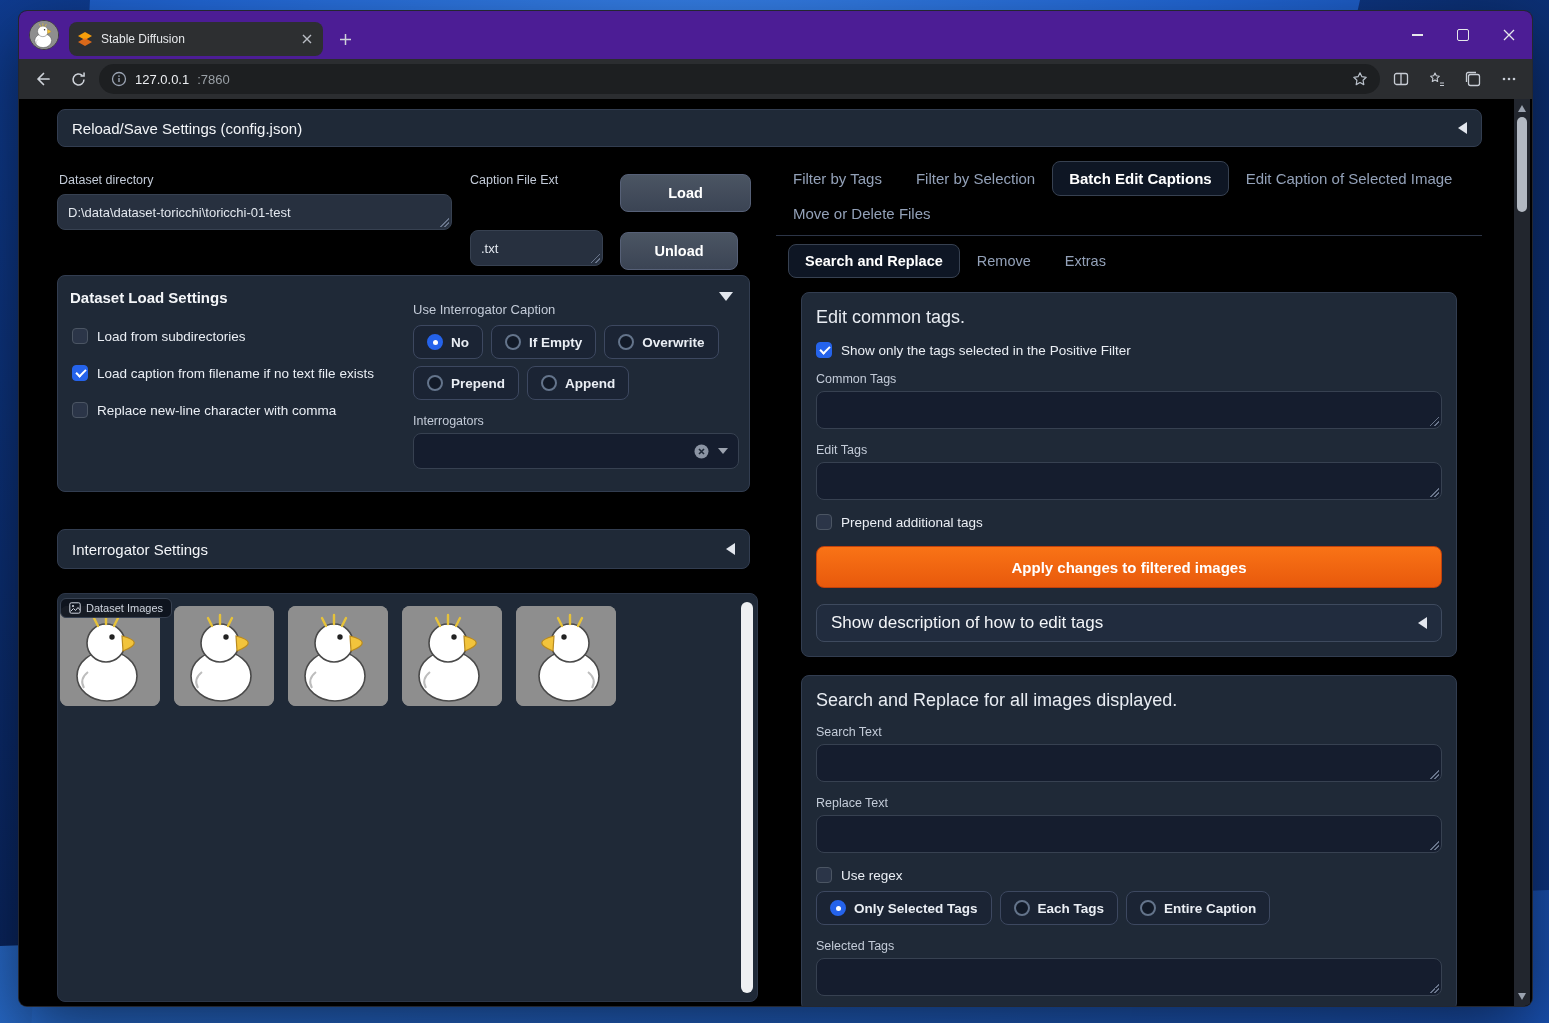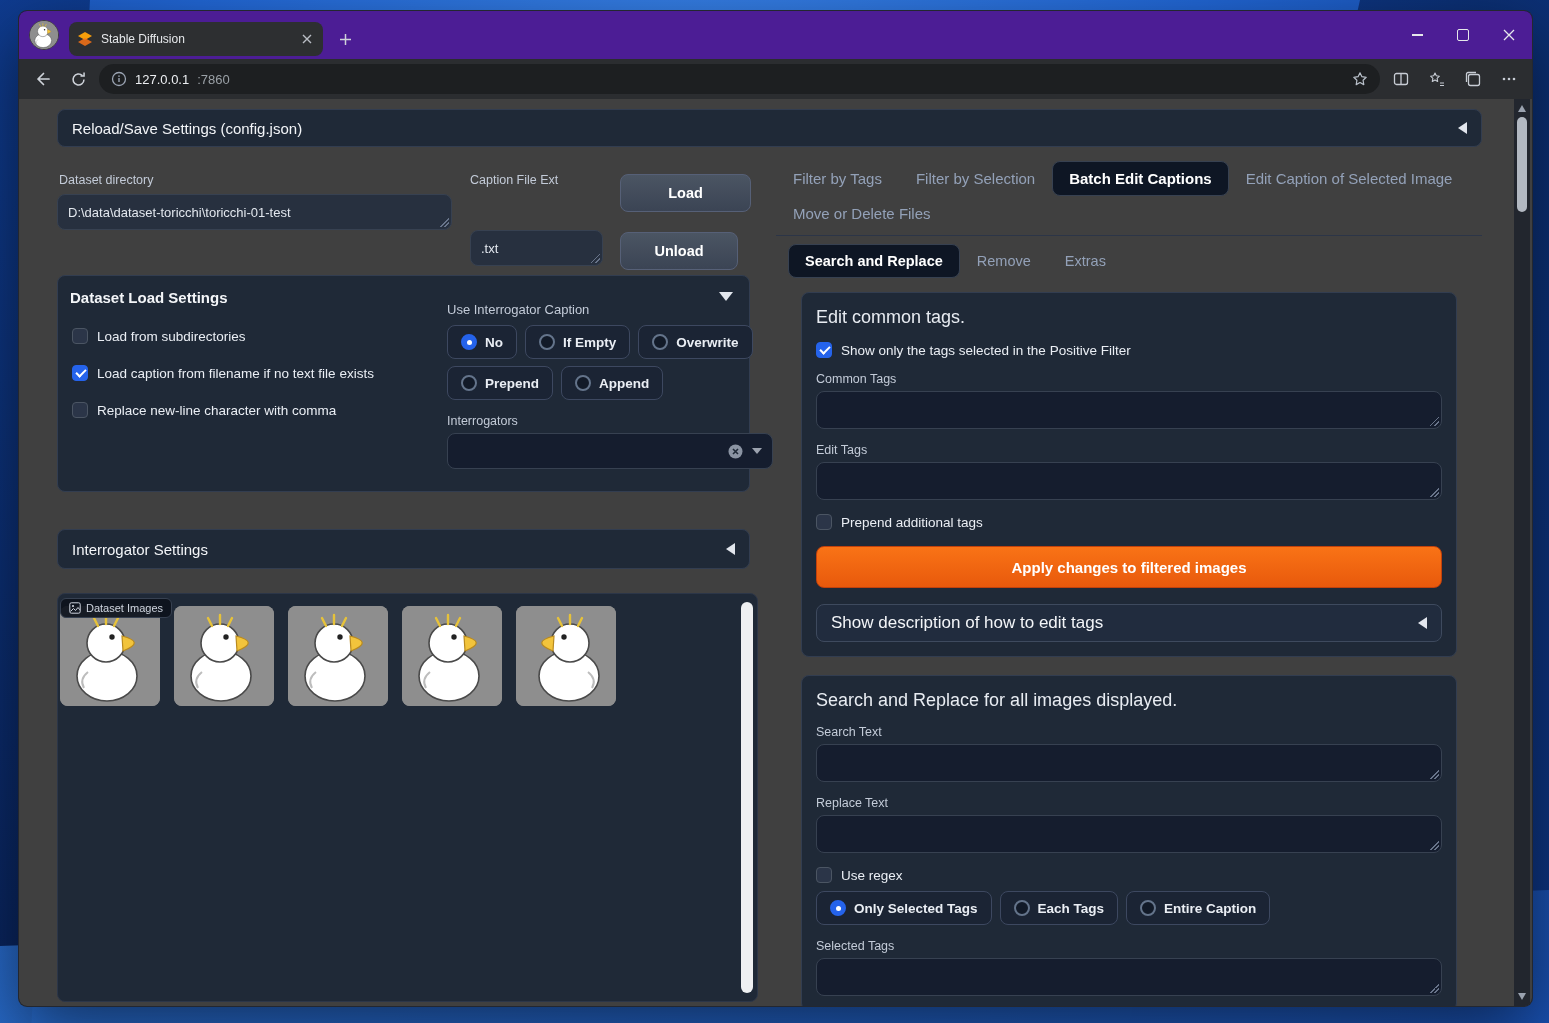--- a/index.html
+++ b/index.html
@@ -35,21 +35,21 @@
   .ic-max{width:10px;height:10px;border:1.4px solid #e6e8eb;border-radius:2px;}
   .toolbar{position:absolute;left:0;top:48px;right:0;height:40px;background:#2b2d30;display:flex;align-items:center;padding:0 8px;gap:6px;box-sizing:border-box;}
   .navbtn{width:30px;height:30px;display:flex;align-items:center;justify-content:center;border-radius:6px;flex:none;}
   .urlbar{flex:1;height:30px;background:#1d1f21;border-radius:15px;display:flex;align-items:center;padding:0 12px;gap:8px;min-width:0;}
   .url-host{font-size:13px;color:#eceef1;}
   .url-port{font-size:13px;color:#9aa0a6;}
   .url-star{margin-left:auto;flex:none;display:flex;}
   .tool-ic{width:30px;height:30px;display:flex;align-items:center;justify-content:center;border-radius:6px;flex:none;}
 
   
-  .content{position:absolute;left:0;top:88px;right:0;bottom:0;background:#404040;overflow:hidden;}
+  .content{position:absolute;left:0;top:88px;right:0;bottom:0;background:#000000;overflow:hidden;}
   .abs{position:absolute;}
   .lbl{font-size:12.5px;color:#c3cbd8;}
   .accbar{display:flex;align-items:center;justify-content:space-between;padding:0 14px;background:#1f2937;border:1px solid #323d50;border-radius:8px;color:#f3f5f8;font-size:15px;box-sizing:border-box;}
   .arr-left{width:0;height:0;border-top:6px solid transparent;border-bottom:6px solid transparent;border-right:9px solid #e2e6ed;}
   .arr-down{width:0;height:0;border-left:7px solid transparent;border-right:7px solid transparent;border-top:9px solid #e2e6ed;}
 
   .ta{background:#151d2e;border:1px solid #374151;border-radius:8px;position:relative;box-sizing:border-box;}
   .ta::after{content:"";position:absolute;right:2px;bottom:2px;width:10px;height:10px;
     background:linear-gradient(135deg,transparent 0 52%,#68748a 52% 60%,transparent 60% 74%,#68748a 74% 82%,transparent 82%);}
   .ta.light{background:#27303f;}
@@ -253,21 +253,21 @@
         <div class="cb">
           <span class="box on"></span>
           <span class="cb-label">Load caption from filename if no text file exists</span>
         </div>
         <div class="cb">
           <span class="box"></span>
           <span class="cb-label">Replace new-line character with comma</span>
         </div>
       </div>
 
-      <div class="abs" style="left:355px;top:26px;width:326px;margin-left:34px;">
+      <div class="abs" style="left:355px;top:26px;width:326px;">
         <div class="lbl" style="font-size:13px;">Use Interrogator Caption</div>
         <div class="pillrow">
           <div class="pill">
             <span class="rad on"></span>
             <span class="pill-lbl">No</span>
           </div>
           <div class="pill">
             <span class="rad"></span>
             <span class="pill-lbl">If Empty</span>
           </div>

